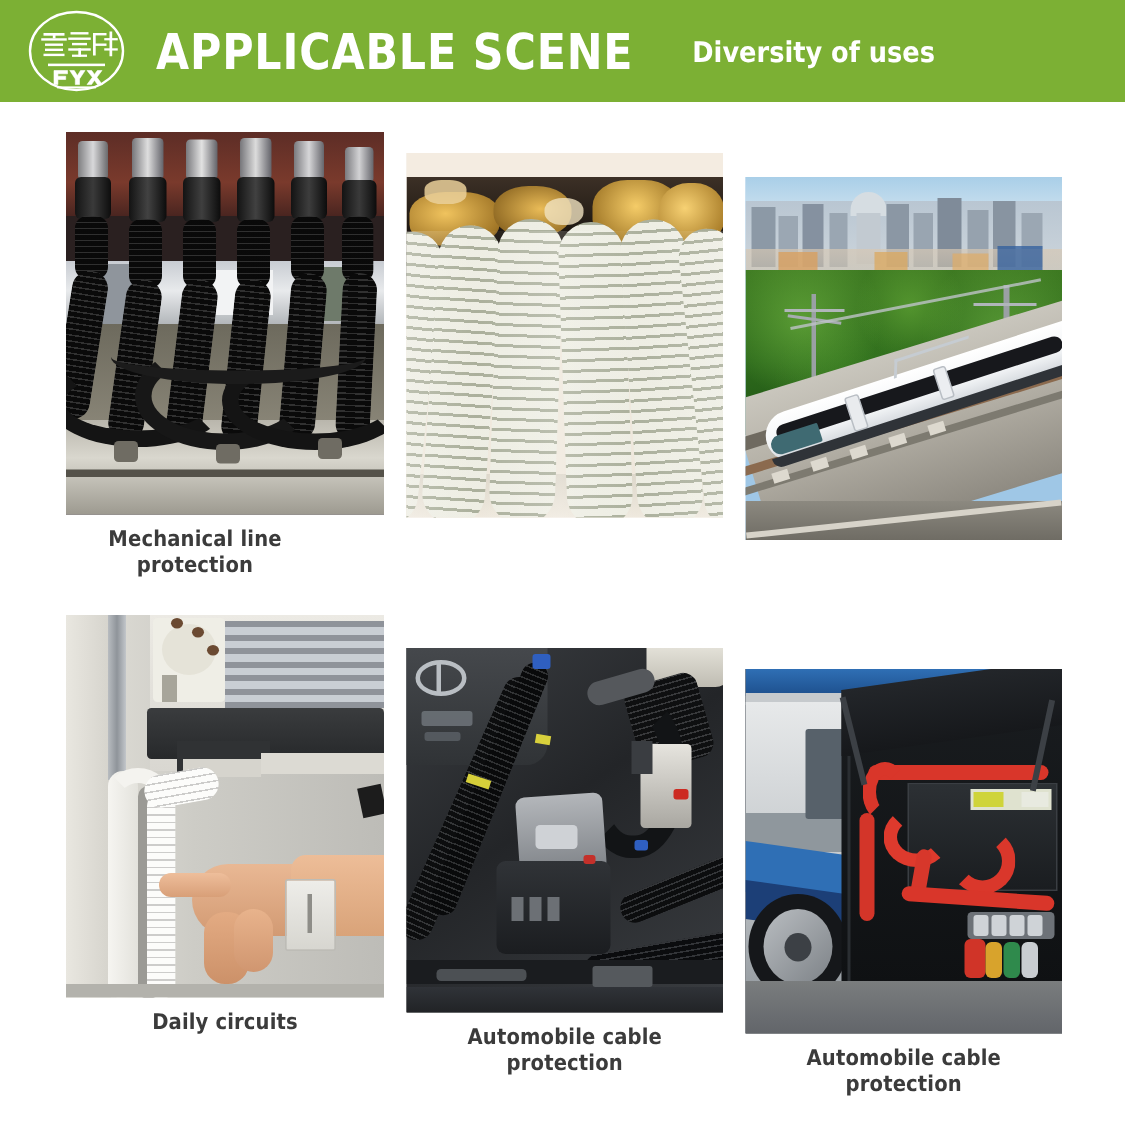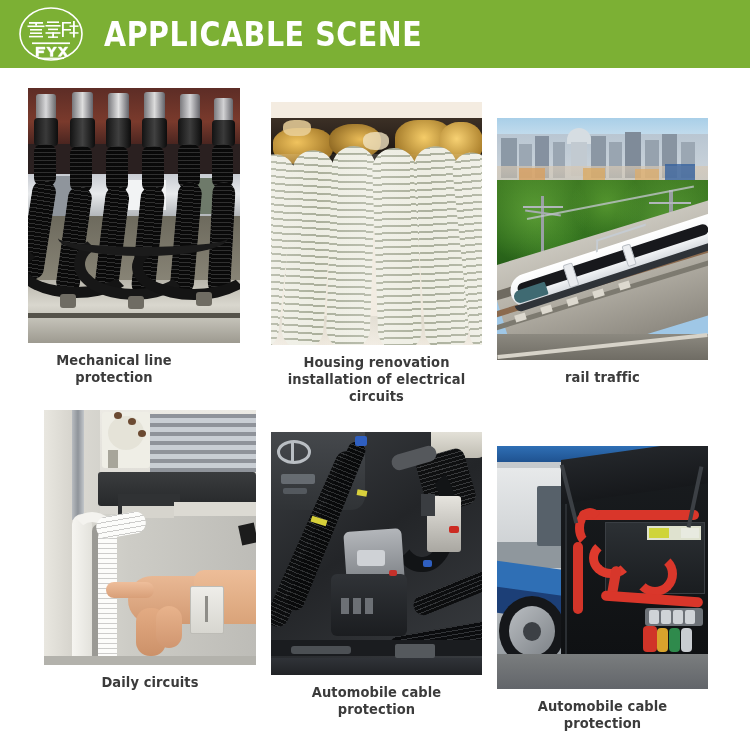--- a/index.html
+++ b/index.html
@@ -150,23 +150,24 @@
           <path d="M22 42 h9 v2.2 h-6.4 v1.6 h5.2 v2.2 h-5.2 v3.4 H22 z"></path>
           <path d="M32.5 42 h3 l2.1 3.4 L39.7 42 h3 l-3.7 5.6 v3.8 h-2.8 v-3.8 z"></path>
           <path d="M44 42 h3.1 l1.9 2.6 1.9-2.6 H54 l-3.4 4.5 3.6 4.9 h-3.2 l-2-2.9 -2 2.9 H44 l3.6-4.9 z"></path>
         </g>
         <rect x="24" y="52.6" width="26" height="1.3" fill="#ffffff"></rect>
       </svg>
     </div>
 
     <div class="banner-title">APPLICABLE SCENE</div>
 
-  </div>
-
-  <div class="card" style="left:28px; top:88px; width:172px;">
+    <div class="banner-subtitle">Diversity of uses</div>
+  </div>
+
+  <div class="card" style="left:44px; top:88px; width:172px;">
     <div class="photo" style="width:212px;height:255px;background:#2a2020;">
 
       <div class="abs" style="left:0;top:0;width:100%;height:56px;background:linear-gradient(to bottom,#5d2d26,#7a3a2c 60%,#4a2520);"></div>
 
       <div class="abs" style="left:0;top:86px;width:100%;height:44px;background:linear-gradient(to bottom,#c8ccd2,#e8eaec 45%,#aeb2b6);"></div>
       <div class="abs" style="left:14px;top:88px;width:30px;height:40px;background:#8f959c;"></div>
       <div class="abs" style="left:92px;top:92px;width:46px;height:30px;background:#f2f3f4;"></div>
       <div class="abs" style="left:168px;top:90px;width:30px;height:36px;background:#6e7a6a;"></div>
 
       <div class="abs" style="left:0;top:128px;width:100%;height:70px;background:linear-gradient(to bottom,#6d6a5d,#8a8678);"></div>
@@ -232,22 +233,20 @@
 
       <div class="abs corr-light" style="left:-24px;top:52px;width:40px;height:196px;background-color:#e6e4d6;border-radius:20px;transform:rotate(6deg);"></div>
       <div class="abs corr-light" style="left:16px;top:48px;width:42px;height:200px;background-color:#e9e7d9;border-radius:21px;transform:rotate(4deg);"></div>
       <div class="abs corr-light" style="left:58px;top:44px;width:44px;height:204px;background-color:#eceade;border-radius:22px;transform:rotate(2deg);"></div>
       <div class="abs corr-light" style="left:104px;top:46px;width:44px;height:204px;background-color:#e8e6d8;border-radius:22px;transform:rotate(-2deg);"></div>
       <div class="abs corr-light" style="left:148px;top:44px;width:44px;height:206px;background-color:#eceade;border-radius:22px;transform:rotate(-4deg);"></div>
       <div class="abs corr-light" style="left:190px;top:50px;width:38px;height:200px;background-color:#e4e2d4;border-radius:20px;transform:rotate(-6deg);"></div>
 
       <div class="abs" style="left:0;top:52px;width:100%;height:196px;background:linear-gradient(to right,rgba(255,255,255,0.22),rgba(255,255,255,0) 22%,rgba(255,255,255,0.18) 48%,rgba(255,255,255,0) 74%,rgba(255,255,255,0.16));"></div>
     </div>
-    <div class="caption">Housing renovation
-installation of electrical circuits</div>
   </div>
 
   <div class="card" style="left:497px; top:118px; width:211px;">
     <div class="photo" style="width:211px;height:242px;background:#9fc7e6;">
 
       <div class="abs" style="left:0;top:0;width:100%;height:26px;background:linear-gradient(to bottom,#a9cfe8,#cfe2ef);"></div>
 
       <div class="abs" style="left:0;top:16px;width:100%;height:52px;background:linear-gradient(to bottom,#b9c6d2,#cfd7dd);"></div>
       <div class="abs" style="left:4px;top:20px;width:16px;height:40px;background:#8c99a6;"></div>
       <div class="abs" style="left:22px;top:26px;width:13px;height:34px;background:#9ba7b3;"></div>
@@ -294,21 +293,20 @@
         <div class="abs" style="left:2px;top:24px;width:34px;height:13px;background:#3f6a72;border-radius:10px 2px 2px 10px;"></div>
         <div class="abs" style="left:58px;top:14px;width:10px;height:24px;background:#e9ebee;border:1px solid #b9bec4;border-radius:2px;"></div>
         <div class="abs" style="left:120px;top:14px;width:9px;height:22px;background:#eceef1;border:1px solid #b9bec4;border-radius:2px;"></div>
         <div class="abs" style="left:0;top:38px;width:216px;height:7px;background:#2f3338;border-radius:0 0 6px 6px;"></div>
         <div class="abs" style="left:96px;top:0px;width:52px;height:12px;border-top:2px solid #c6ccd2;border-left:2px solid #c6ccd2;transform:skewX(-20deg);"></div>
       </div>
 
       <div class="abs" style="left:0;top:216px;width:100%;height:26px;background:linear-gradient(to bottom,#8c8980,#6f6c64);"></div>
       <div class="abs" style="left:0;top:226px;width:100%;height:4px;background:#d7d3c9;transform:rotate(-6deg);"></div>
     </div>
-    <div class="caption">rail traffic</div>
   </div>
 
   <div class="card" style="left:44px; top:410px; width:212px;">
     <div class="photo" style="width:212px;height:255px;background:#cfcfca;">
 
       <div class="abs" style="left:0;top:0;width:100%;height:100%;background:linear-gradient(to right,#e3e1da,#cdccc6 40%,#bdbcb7);"></div>
 
       <div class="abs" style="left:0;top:0;width:30px;height:100%;background:linear-gradient(to right,#e9e7e0,#d5d3cc);"></div>
       <div class="abs" style="left:28px;top:0;width:12px;height:110px;background:linear-gradient(to right,#b8bcc0,#8f949a,#c2c6ca);"></div>
 

